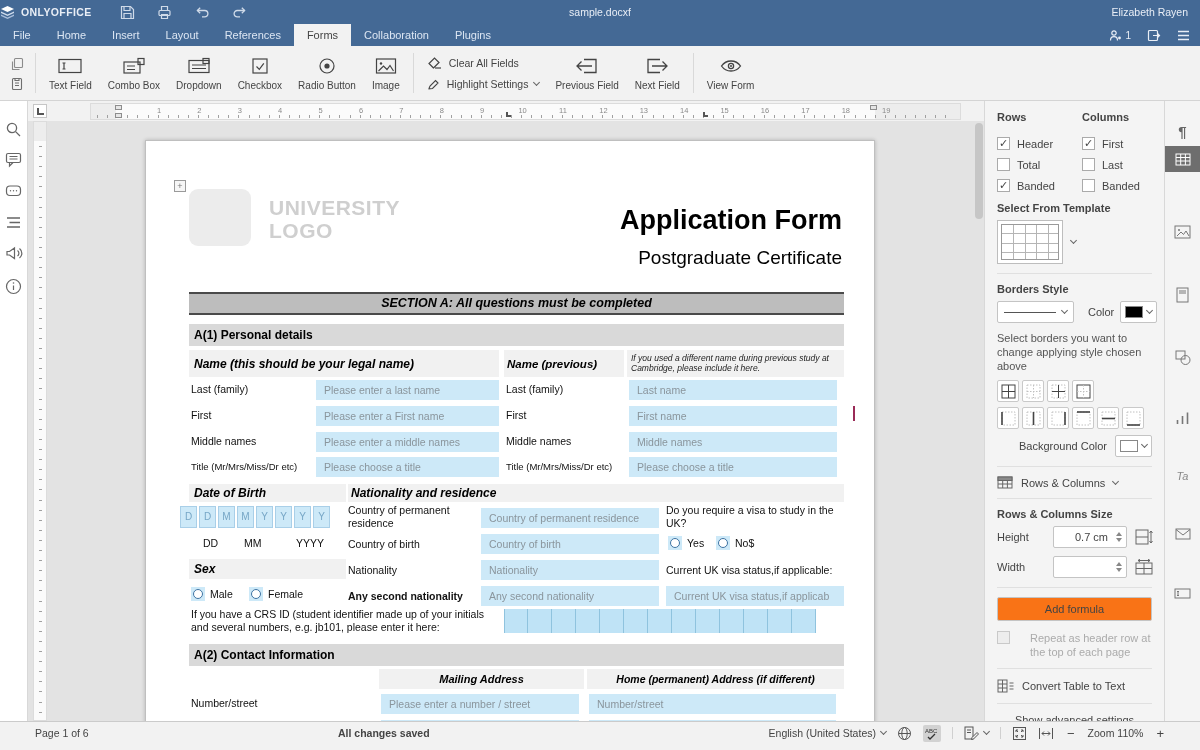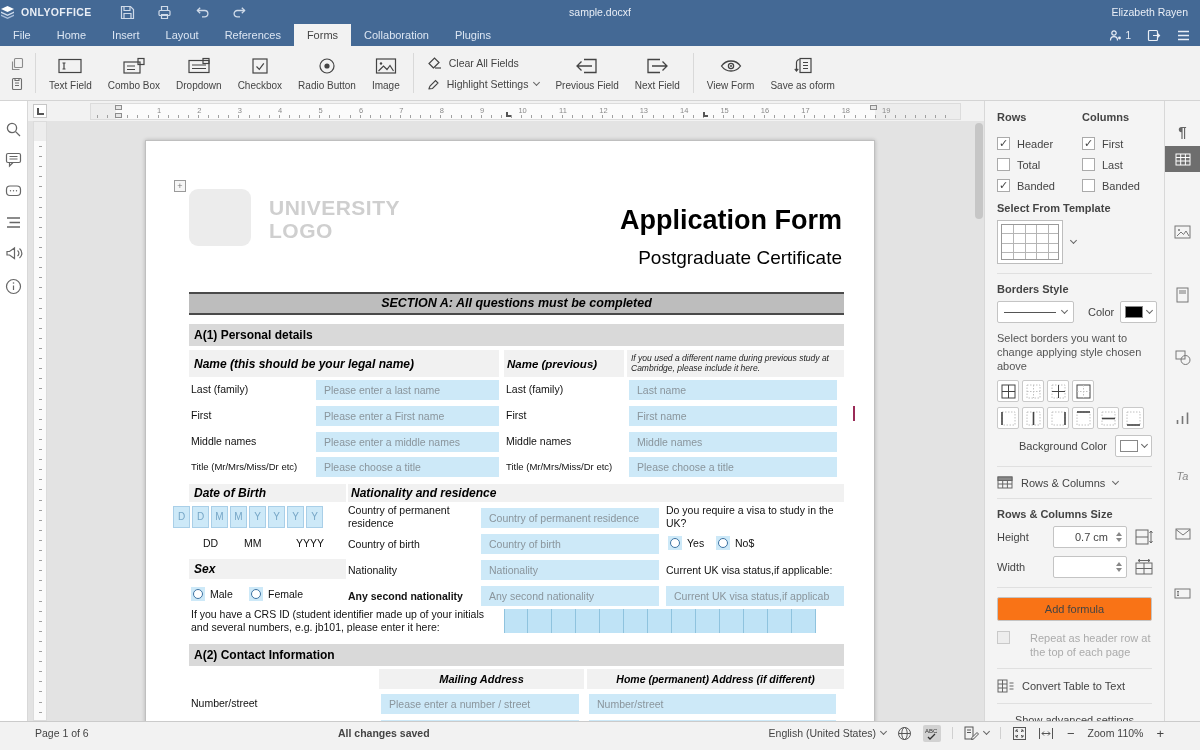--- a/index.html
+++ b/index.html
@@ -327,31 +327,20 @@
     <div class="tbtn">
       <span>
           <svg width="24" height="20" viewBox="0 0 24 20" fill="none" stroke="#444" stroke-width="1.3">
             <path d="M2.5 10S6 5 12 5s9.5 5 9.5 5-3.5 5-9.5 5-9.5-5-9.5-5z"></path>
             <circle cx="12" cy="10" r="2.6"></circle>
             <circle cx="12" cy="10" r="1" fill="#444" stroke="none"></circle>
           </svg>
         </span>
       <span>View Form</span>
     </div>
-    <div class="tbtn">
-      <span>
-          <svg width="22" height="20" viewBox="0 0 22 20" fill="none" stroke="#444" stroke-width="1.2">
-            <rect x="8" y="2.5" width="11" height="14"></rect>
-            <path d="M11 6.5h5M11 9.5h5M11 12.5h5"></path>
-            <path d="M4.5 14.5v-8a3 3 0 0 1 3-3"></path>
-            <path d="M2.8 12.8 4.5 15l1.7-2.2"></path>
-          </svg>
-        </span>
-      <span>Save as oform</span>
-    </div>
   </div>
 
   <div class="main">
 
     <div class="sidebar">
       <span class="sb-ic" style="top:20px">
           <svg width="17" height="17" viewBox="0 0 17 17" fill="none" stroke="#666" stroke-width="1.3">
             <circle cx="7" cy="7" r="4.6"></circle>
             <path d="M10.6 10.6 15 15"></path>
           </svg>
@@ -468,21 +457,21 @@
           <div class="pa ffield" style="left:483px;top:291px;width:208px">Middle names</div>
 
           <div class="pa dlabel" style="left:45px;top:320px;font-size:9.5px">Title (Mr/Mrs/Miss/Dr etc)</div>
           <div class="pa ffield" style="left:170px;top:316px;width:183px">Please choose a title</div>
           <div class="pa dlabel" style="left:360px;top:320px;font-size:9.5px">Title (Mr/Mrs/Miss/Dr etc)</div>
           <div class="pa ffield" style="left:483px;top:316px;width:208px">Please choose a title</div>
 
           <div class="pa subband" style="left:43px;top:343px;width:157px;height:18px;padding-left:5px">Date of Birth</div>
           <div class="pa subband" style="left:202px;top:343px;width:496px;height:18px;padding-left:3px">Nationality and residence</div>
 
-          <div class="pa dob-cells" style="left:27px;top:365px"><span class="dobcell">D</span><span class="dobcell">D</span><span class="dobcell">M</span><span class="dobcell">M</span><span class="dobcell">Y</span><span class="dobcell">Y</span><span class="dobcell">Y</span><span class="dobcell">Y</span></div>
+          <div class="pa dob-cells" style="left:34px;top:365px"><span class="dobcell">D</span><span class="dobcell">D</span><span class="dobcell">M</span><span class="dobcell">M</span><span class="dobcell">Y</span><span class="dobcell">Y</span><span class="dobcell">Y</span><span class="dobcell">Y</span></div>
           <div class="pa dlabel" style="left:202px;top:363px;width:128px;white-space:normal;line-height:13px">Country of permanent residence</div>
           <div class="pa ffield" style="left:335px;top:367px;width:178px">Country of permanent residence</div>
           <div class="pa dlabel" style="left:520px;top:363px;width:180px;white-space:normal;line-height:13px">Do you require a visa to study in the UK?</div>
 
           <div class="pa dlabel" style="left:57px;top:396px">DD</div>
           <div class="pa dlabel" style="left:98px;top:396px">MM</div>
           <div class="pa dlabel" style="left:150px;top:396px">YYYY</div>
           <div class="pa dlabel" style="left:202px;top:397px">Country of birth</div>
           <div class="pa ffield" style="left:335px;top:393px;width:178px">Country of birth</div>
           <span class="pa radio" style="left:522px;top:395px">

